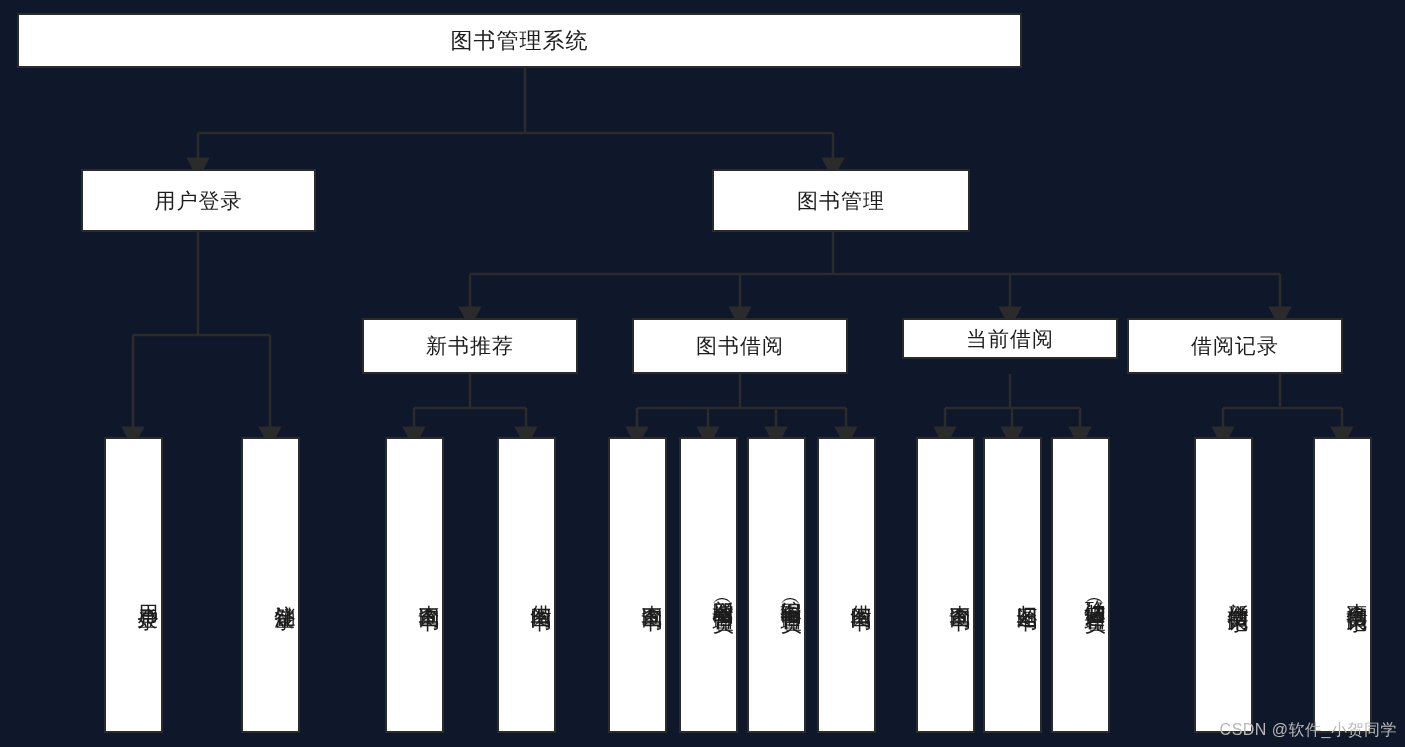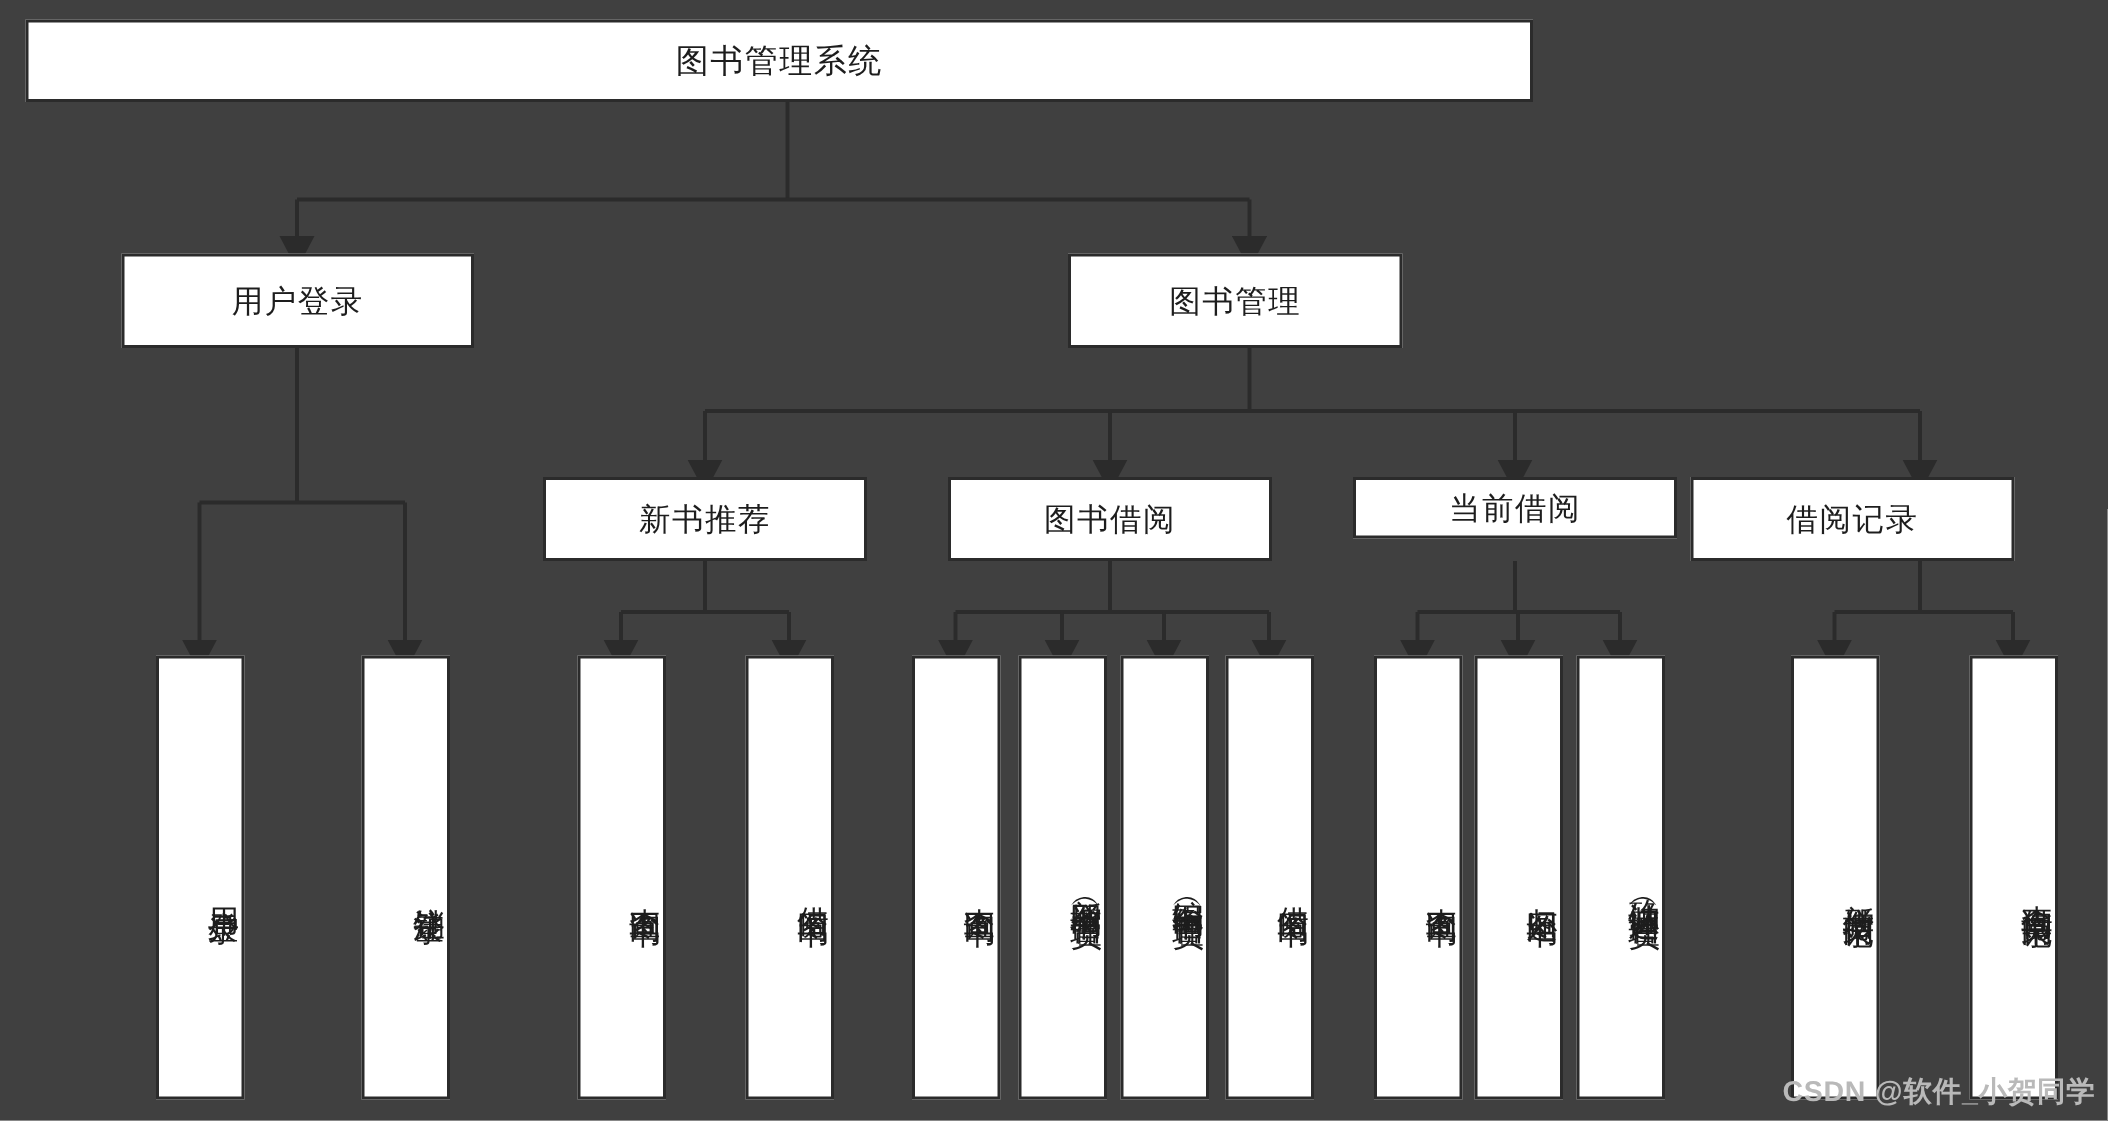--- a/index.html
+++ b/index.html
@@ -1,30 +1,30 @@
 <!DOCTYPE html>
 <html><head>
 <meta charset="utf-8">
 <style>
   html,body{margin:0;padding:0;background:#ffffff;}
   body{width:1405px;height:747px;overflow:hidden;
        font-family:"Liberation Sans","DejaVu Sans",sans-serif;}
-  #diagram{position:relative;width:1405px;height:747px;background:#404040;}
+  #diagram{position:relative;width:1405px;height:747px;background:#0f172a;}
   svg#wires{position:absolute;left:0;top:0;width:1405px;height:747px;}
   .node{position:absolute;box-sizing:border-box;background:#ffffff;
         border:2px solid #2b2b2b;display:flex;align-items:center;
         justify-content:center;color:#1d1d1d;}
   .node.h{font-size:21px;letter-spacing:1px;}
   .node.root{font-size:22px;letter-spacing:1px;}
   .node.v{writing-mode:vertical-rl;text-orientation:upright;
           font-size:21px;line-height:1.22;letter-spacing:2px;
           padding-top:14px;align-items:flex-start;justify-content:center;}
   .label{white-space:pre;}
-  .watermark{position:absolute;right:8px;bottom:6px;font-size:19px;
-             color:#b9b9b9;letter-spacing:.5px;user-select:none;font-weight:bold;}
+  .watermark{position:absolute;right:8px;bottom:6px;font-size:16px;
+             color:#b9b9b9;letter-spacing:.5px;user-select:none;}
 </style>
 </head>
 <body>
 
 <div id="diagram">
 
   <svg id="wires" viewBox="0 0 1405 747" xmlns="http://www.w3.org/2000/svg">
     <defs>
       <marker id="ar" markerWidth="9" markerHeight="9" refX="1" refY="4.5" orient="auto" markerUnits="strokeWidth">
         <path d="M0,0 L0,9 L8.5,4.5 z" fill="#2b2b2b"></path>
@@ -74,21 +74,21 @@
     </g>
   </svg>
 
   <div class="node root" style="left:17px;top:13px;width:1005px;height:55px;">
     <span class="label">图书管理系统</span>
   </div>
 
   <div class="node h" style="left:81px;top:169px;width:235px;height:63px;">
     <span class="label">用户登录</span>
   </div>
-  <div class="node h" style="left:712px;top:169px;width:223px;height:63px;">
+  <div class="node h" style="left:712px;top:169px;width:258px;height:63px;">
     <span class="label">图书管理</span>
   </div>
 
   <div class="node h" style="left:362px;top:318px;width:216px;height:56px;">
     <span class="label">新书推荐</span>
   </div>
   <div class="node h" style="left:632px;top:318px;width:216px;height:56px;">
     <span class="label">图书借阅</span>
   </div>
   <div class="node h" style="left:902px;top:318px;width:216px;height:41px;">

